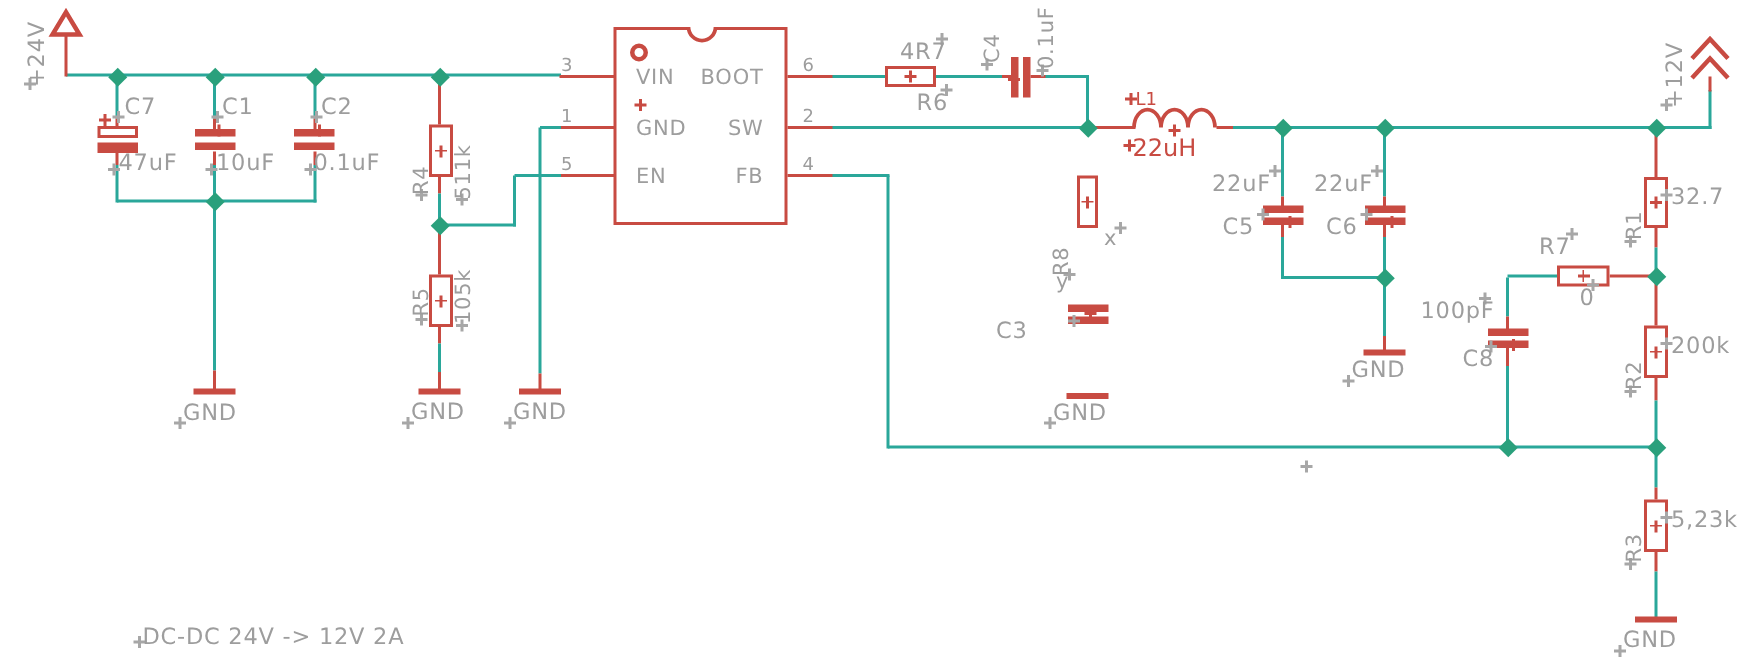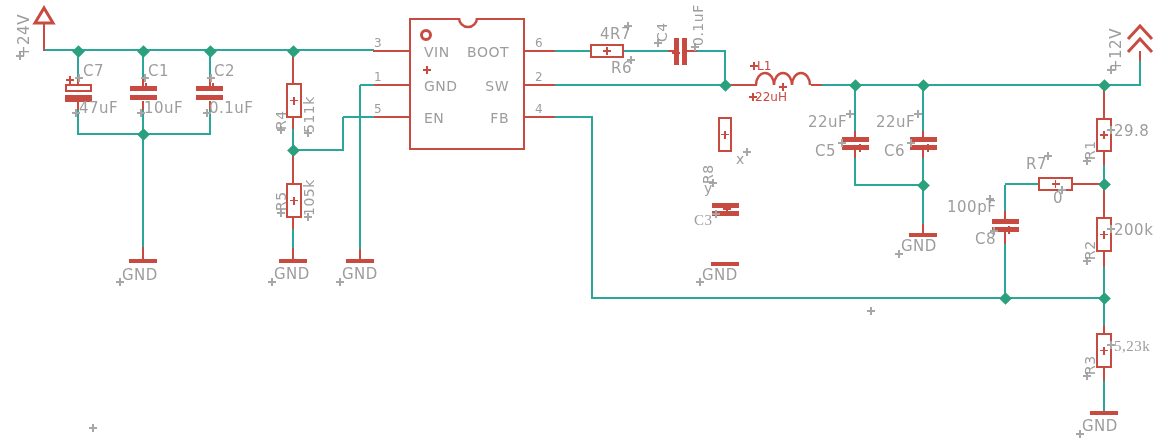--- a/index.html
+++ b/index.html
@@ -305,43 +305,44 @@
     <div class="lbl rot" style="left: 274px; top: 211px; font-size: 14px;">R5</div>
     <div class="lbl rot" style="left: 302px; top: 216px; font-size: 14px;">105k</div>
     <div class="lbl" style="left: 122px; top: 268px; font-size: 15px;">GND</div>
     <div class="lbl" style="left: 274px; top: 267px; font-size: 15px;">GND</div>
     <div class="lbl" style="left: 342px; top: 267px; font-size: 15px;">GND</div>
     <div class="lbl" style="left: 600px; top: 27px; font-size: 15px;">4R7</div>
     <div class="lbl" style="left: 611px; top: 61px; font-size: 15px;">R6</div>
     <div class="lbl rot" style="left: 655px; top: 42px; font-size: 14px;">C4</div>
     <div class="lbl rot" style="left: 691px; top: 46px; font-size: 14px;">0.1uF</div>
     <div class="lbl red" style="left: 757px; top: 60px; font-size: 12px;">L1</div>
-    <div class="lbl red" style="left: 755px; top: 91px; font-size: 12px;">22uH</div>
+    <div class="lbl red" style="left: 755px; top: 91px; font-size: 16px;">22uH</div>
     <div class="lbl rot" style="left: 701px; top: 184px; font-size: 14px;">R8</div>
     <div class="lbl" style="left: 736px; top: 152px; font-size: 14px;">x</div>
     <div class="lbl" style="left: 704px; top: 181px; font-size: 14px;">y</div>
-    <div class="lbl" style="left: 694px; top: 213px; font-size: 15px; font-family: Liberation Serif, serif;">C3</div>
+    <div class="lbl" style="left: 664px; top: 213px; font-size: 15px;">C3</div>
     <div class="lbl" style="left: 702px; top: 268px; font-size: 15px;">GND</div>
     <div class="lbl" style="left: 808px; top: 115px; font-size: 15px;">22uF</div>
     <div class="lbl" style="left: 815px; top: 144px; font-size: 15px;">C5</div>
     <div class="lbl" style="left: 876px; top: 115px; font-size: 15px;">22uF</div>
     <div class="lbl" style="left: 884px; top: 144px; font-size: 15px;">C6</div>
     <div class="lbl" style="left: 901px; top: 239px; font-size: 15px;">GND</div>
     <div class="lbl" style="left: 1026px; top: 157px; font-size: 15px;">R7</div>
     <div class="lbl" style="left: 1053px; top: 191px; font-size: 15px;">0</div>
     <div class="lbl" style="left: 947px; top: 200px; font-size: 15px;">100pF</div>
     <div class="lbl" style="left: 975px; top: 232px; font-size: 15px;">C8</div>
     <div class="lbl rot" style="left: 1083px; top: 160px; font-size: 14px;">R1</div>
-    <div class="lbl" style="left: 1114px; top: 124px; font-size: 15px;">29.8</div>
+    <div class="lbl" style="left: 1114px; top: 124px; font-size: 15px;">32.7</div>
     <div class="lbl rot" style="left: 1083px; top: 260px; font-size: 14px;">R2</div>
     <div class="lbl" style="left: 1114px; top: 223px; font-size: 15px;">200k</div>
     <div class="lbl rot" style="left: 1083px; top: 375px; font-size: 14px;">R3</div>
-    <div class="lbl" style="left: 1114px; top: 339px; font-size: 15px; font-family: Liberation Serif, serif;">5,23k</div>
+    <div class="lbl" style="left: 1114px; top: 339px; font-size: 15px;">5,23k</div>
     <div class="lbl rot" style="left: 1109px; top: 72px; font-size: 15px;">+12V</div>
     <div class="lbl" style="left: 1082px; top: 419px; font-size: 15px;">GND</div>
+    <div class="lbl" style="left: 95px; top: 417px; font-size: 15px;">DC-DC 24V -&gt; 12V 2A</div>
     <div class="pinlab" style="left: 424px; top: 45px;">VIN</div>
     <div class="pinnum" style="left: 374px; top: 37px;">3</div>
     <div class="pinlab" style="left: 424px; top: 79px;">GND</div>
     <div class="pinnum" style="left: 374px; top: 71px;">1</div>
     <div class="pinlab" style="left: 424px; top: 111px;">EN</div>
     <div class="pinnum" style="left: 374px; top: 103px;">5</div>
     <div class="pinlab" style="right: 658px; top: 45px; text-align: right;">BOOT</div>
     <div class="pinnum" style="left: 535px; top: 37px;">6</div>
     <div class="pinlab" style="right: 658px; top: 79px; text-align: right;">SW</div>
     <div class="pinnum" style="left: 535px; top: 71px;">2</div>

